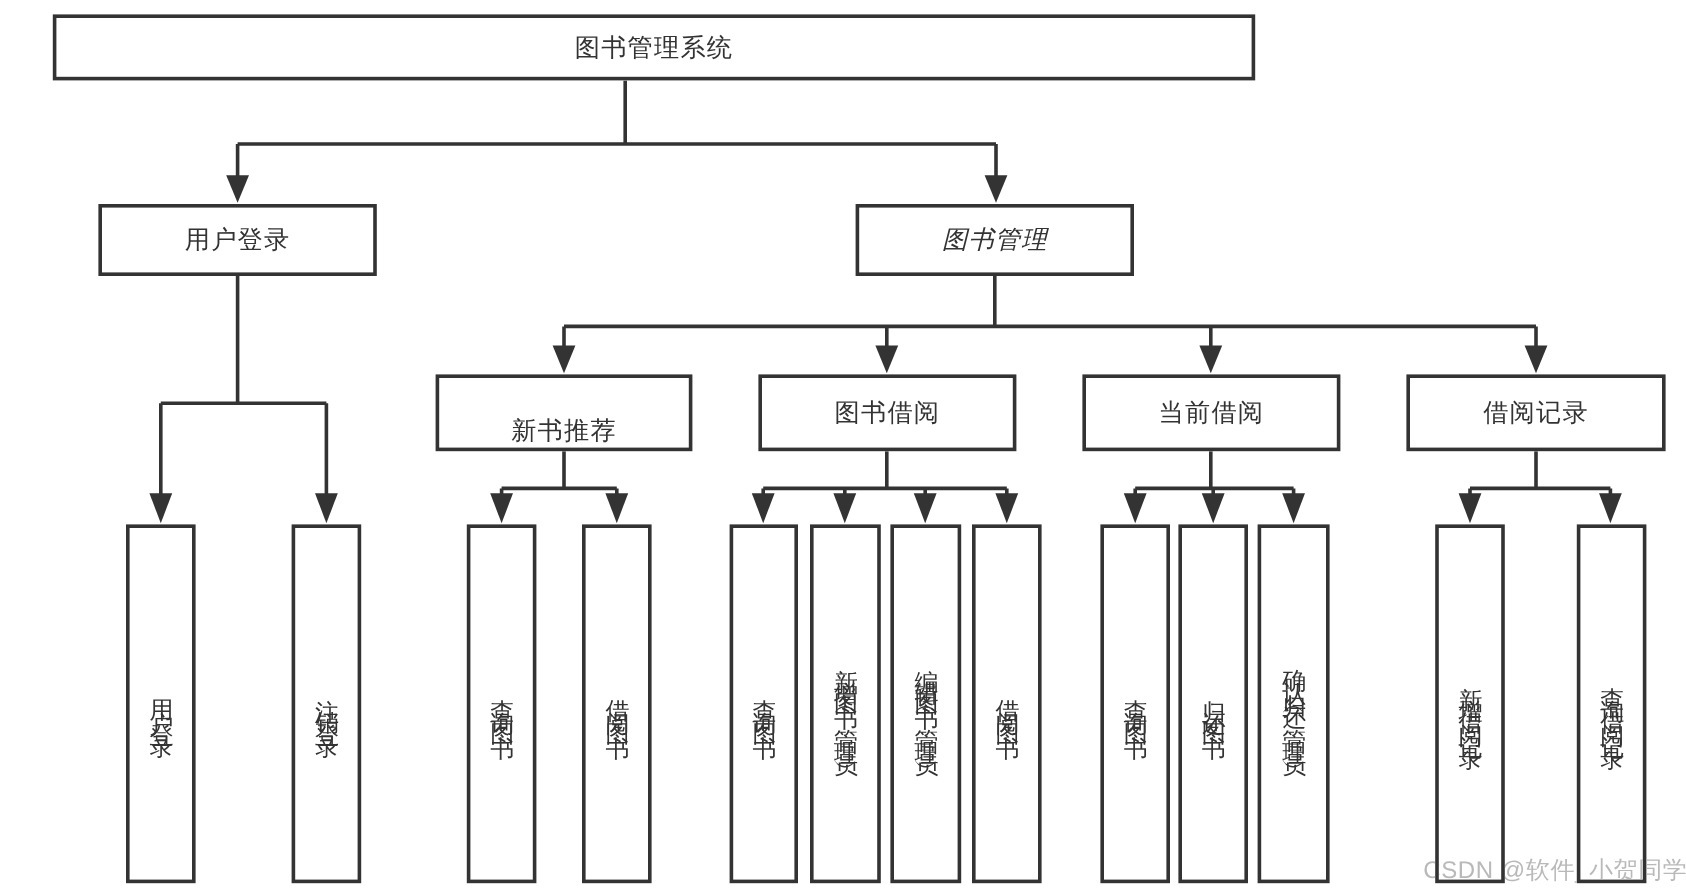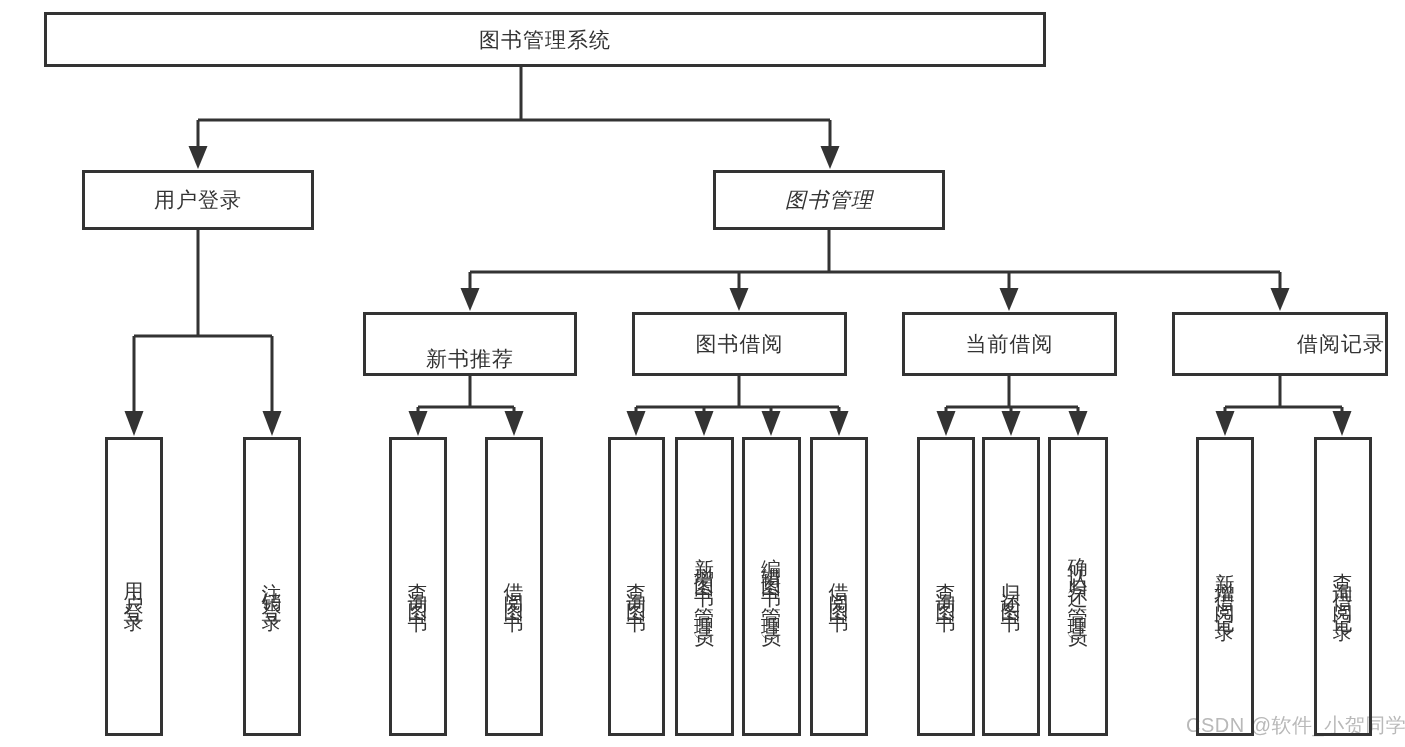--- a/index.html
+++ b/index.html
@@ -107,21 +107,21 @@
 
   <div class="node" style="left:363px; top:312px; width:214px; height:64px;align-items:flex-end;">
     <span class="lbl">新书推荐</span>
   </div>
   <div class="node" style="left:902px; top:312px; width:215px; height:64px;">
     <span class="lbl">当前借阅</span>
   </div>
   <div class="node" style="left:632px; top:312px; width:215px; height:64px;">
     <span class="lbl">图书借阅</span>
   </div>
-  <div class="node" style="left:1172px; top:312px; width:216px; height:64px;justify-content:flex-end;">
+  <div class="node" style="left:1172px; top:312px; width:216px; height:64px;">
     <span class="lbl">借阅记录</span>
   </div>
 
   <div class="node leaf" style="left:105px; top:437px; width:58px; height:299px;">
     <span class="lbl">用户登录</span>
   </div>
   <div class="node leaf" style="left:243px; top:437px; width:58px; height:299px;">
     <span class="lbl">注销登录</span>
   </div>
 

